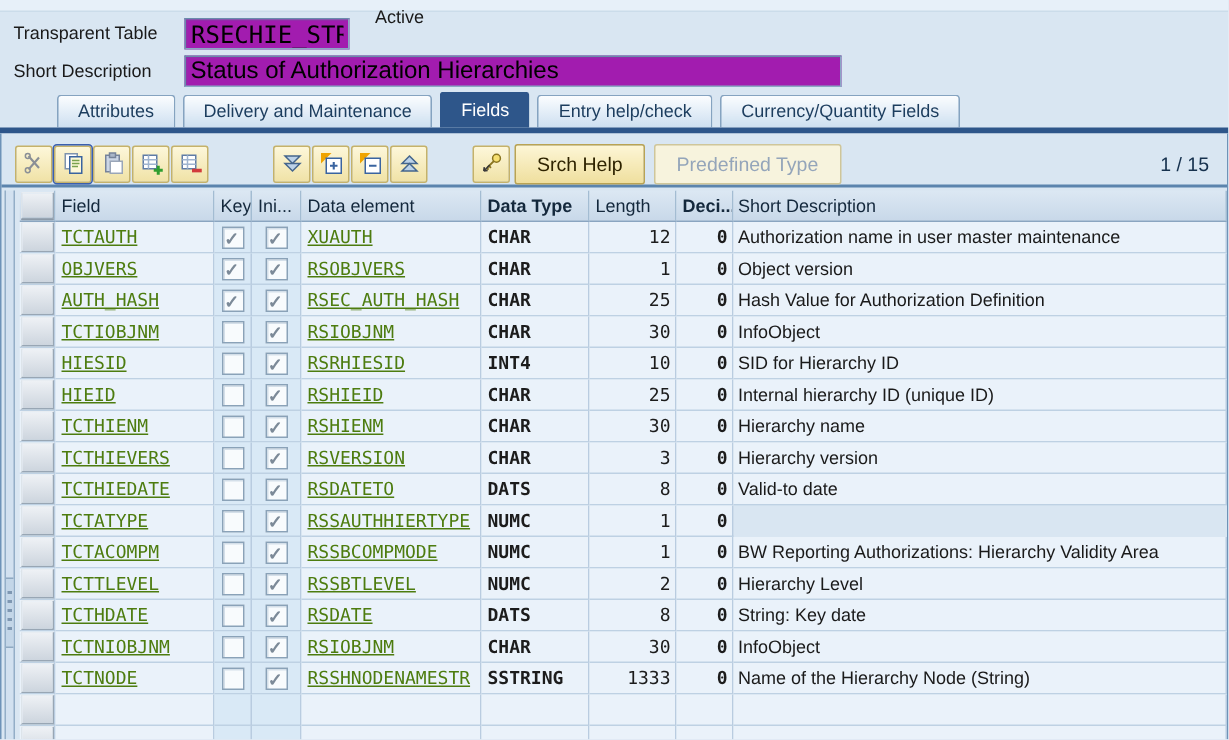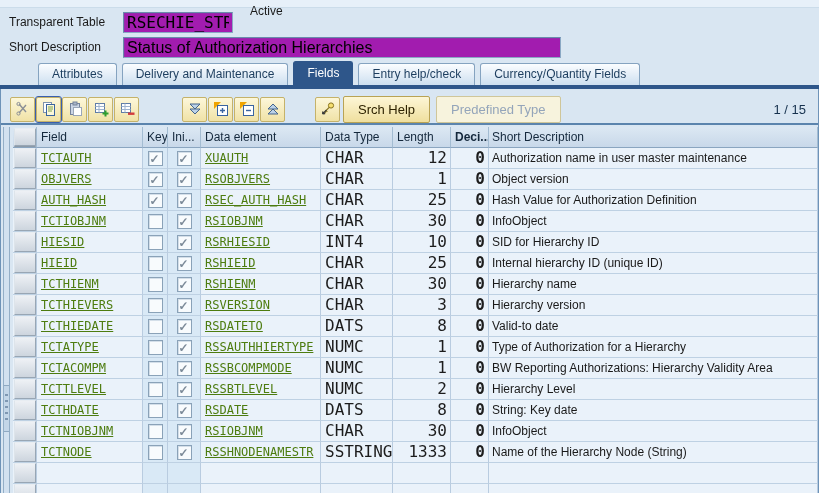--- a/index.html
+++ b/index.html
@@ -48,26 +48,26 @@
   .hcell{box-sizing:border-box;background:linear-gradient(#dce8f3,#c8d8e9);border-right:1px solid #a3bcd2;border-bottom:1px solid #8aa5c0;
          line-height:20px;padding-left:4px;white-space:nowrap;overflow:hidden;color:#14283c;}
   .cell{box-sizing:border-box;background:#eaf2fa;border-right:1px solid #b9cce0;border-bottom:1px solid #bed1e3;
         line-height:20px;padding-left:4px;white-space:nowrap;overflow:hidden;display:flex;align-items:center;}
   .cbcol{background:#d9e9f6;justify-content:center;padding-left:0;}
   .c-sel{width:24px;padding-left:0;display:flex;align-items:center;justify-content:center;}
   .c-field{width:106px;}
   .c-key{width:25px;}
   .c-ini{width:33px;}
   .c-de{width:120px;}
-  .c-dt{width:72px;}
+  .c-dt{width:72px;font-weight:bold;}
   .c-len{width:58px;}
   .c-dec{width:38px;font-weight:bold;}
   .c-desc{flex:1 1 auto;padding-left:3px;}
   .num{justify-content:flex-end;padding-right:3px;padding-left:0;}
-  .cell.mono{font-size:16px;color:#1c1c1c;}
+  .cell.mono{font-size:12px;color:#1c1c1c;}
   .lnk{font-family:"DejaVu Sans Mono","Liberation Mono",monospace;color:#4d7c0f;text-decoration:underline;cursor:pointer;}
   .selbtn{width:20px;height:18px;background:linear-gradient(#eef1f5,#cdd5de);border:1px solid #98a6b4;border-top-color:#e8edf2;border-left-color:#dde4ea;border-radius:1px;box-shadow:0 1px 0 #8c9aa8;}
   .hcell.c-sel .selbtn{height:16px;}
   .cb{width:13px;height:13px;background:#f8fbfd;border:1px solid #8aa2b8;box-shadow:inset 1px 1px 0 #d4dfe9;position:relative;display:inline-block;}
   .cb.on::after{content:"\2713";position:absolute;left:1px;top:-3px;font-size:12px;font-weight:bold;color:#7c8a98;}
   svg{display:block;}
 </style>
 </head>
 <body>
 
@@ -389,21 +389,20 @@
             </div>
             <div class="cell c-ini cbcol">
               <span class="cb on"></span>
             </div>
             <div class="cell c-de">
               <span class="lnk">RSSAUTHHIERTYPE</span>
             </div>
             <div class="cell c-dt mono">NUMC</div>
             <div class="cell c-len mono num">1</div>
             <div class="cell c-dec mono num">0</div>
-            <div class="cell c-desc">Type of Authorization for a Hierarchy</div>
           </div>
           <div class="trow">
             <div class="cell c-sel">
               <span class="selbtn"></span>
             </div>
             <div class="cell c-field">
               <span class="lnk">TCTACOMPM</span>
             </div>
             <div class="cell c-key cbcol">
               <span class="cb"></span>

